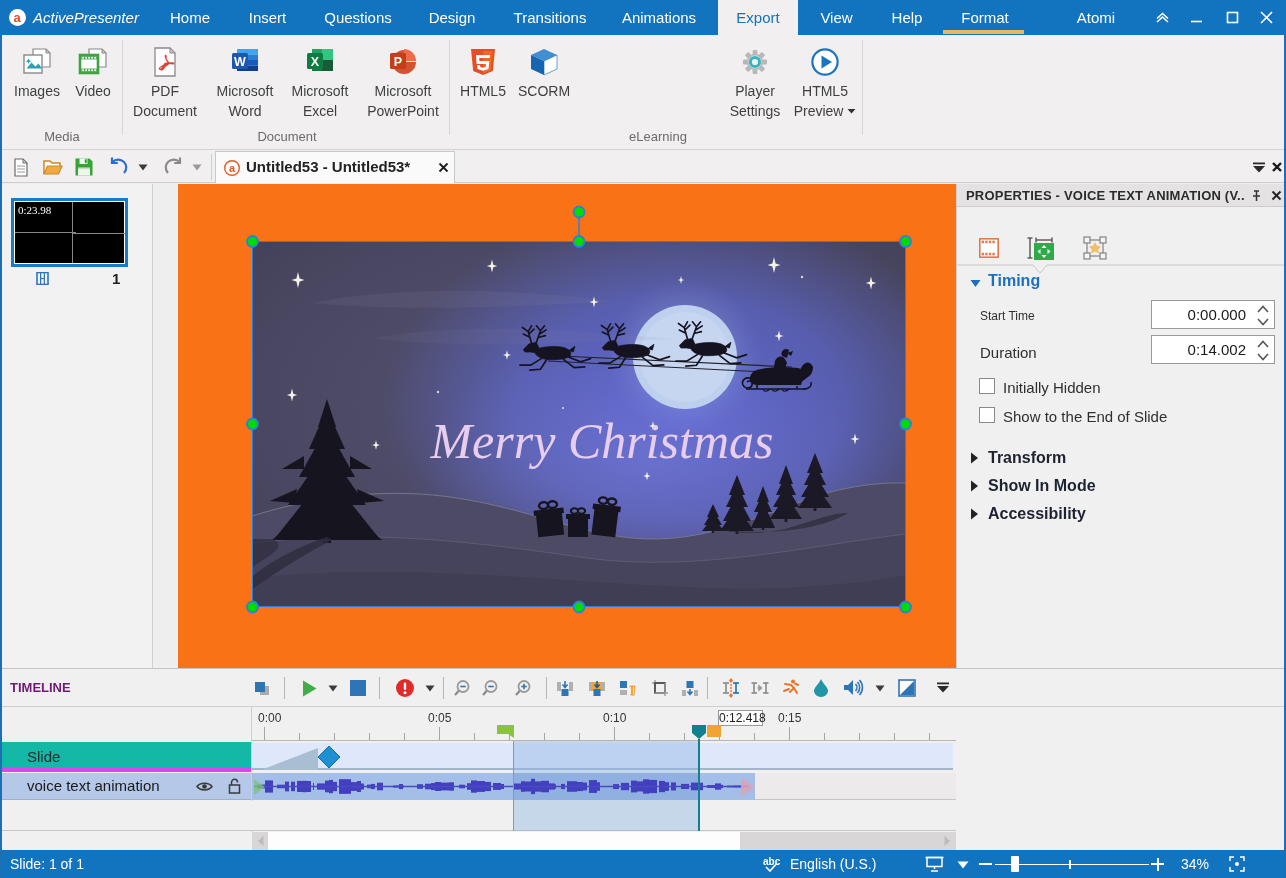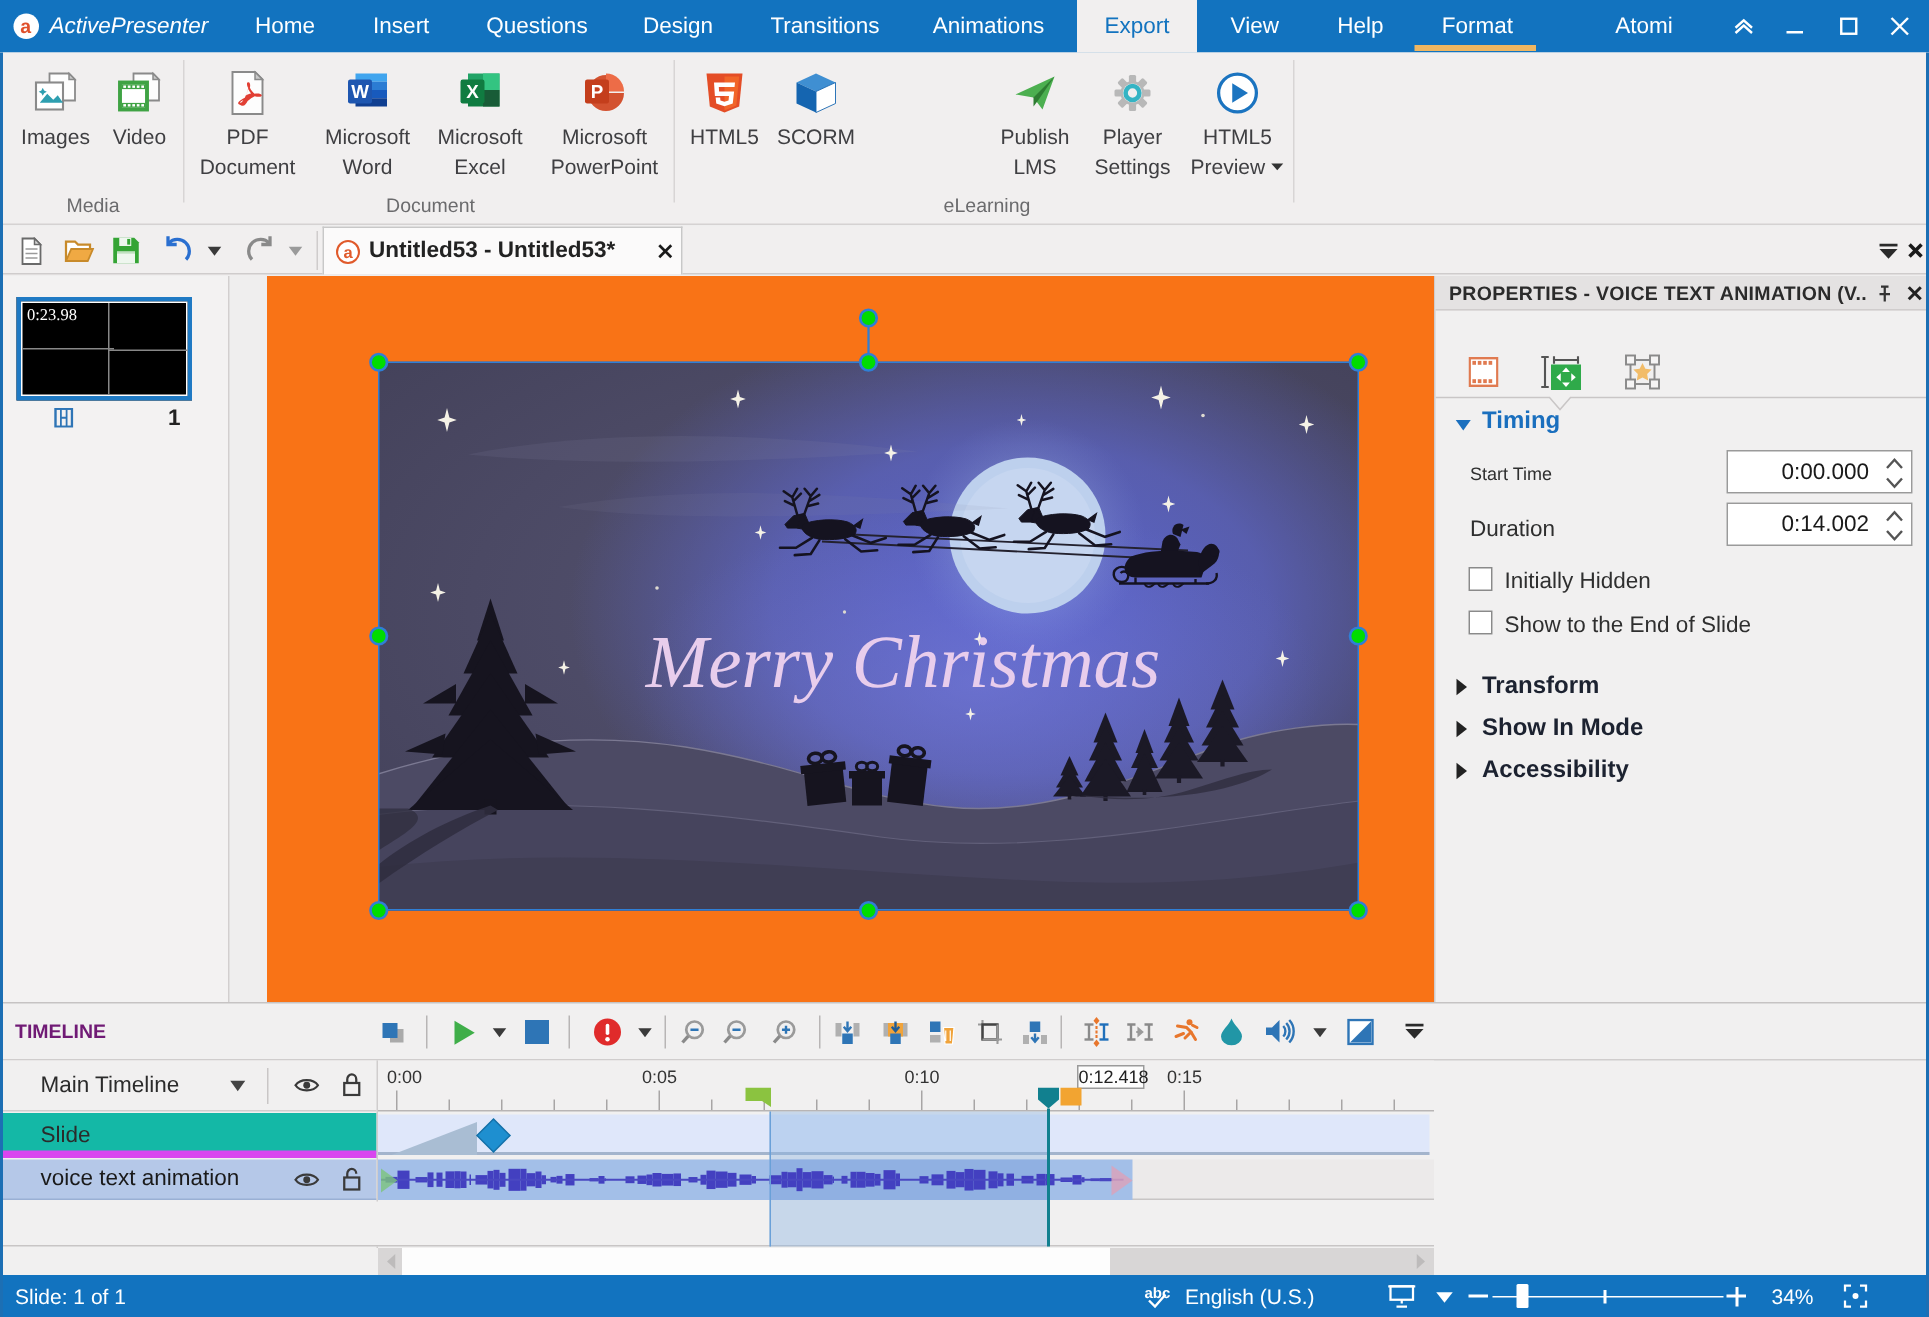--- a/index.html
+++ b/index.html
@@ -164,27 +164,20 @@
         </svg>
       HTML5
     </div>
     <div class="rbtn" style="left:513px;width:62px;">
       <svg class="ic" viewBox="0 0 30 30">
           <path d="M15 2 L28 8 L15 14 L2 8 z" fill="#3f8fd2"></path>
           <path d="M2 8 L15 14 V28 L2 22 z" fill="#1565b0"></path>
           <path d="M28 8 L15 14 V28 L28 22 z" fill="#fff" stroke="#1565b0" stroke-width="0.6"></path>
         </svg>
       SCORM
-    </div>
-    <div class="rbtn" style="left:655px;width:70px;">
-      <svg class="ic" viewBox="0 0 30 30">
-          <path d="M2 16 L28 4 L20 26 L14 18 z" fill="#4caf50"></path>
-          <path d="M28 4 L14 18 L14 24 L17 20" fill="#2e7d32"></path>
-        </svg>
-      Publish<br>LMS
     </div>
     <div class="rbtn" style="left:718px;width:74px;">
       <svg class="ic" viewBox="0 0 30 30">
           <g fill="#b8b8b8">
             <circle cx="15" cy="15" r="8"></circle>
             <rect x="12.6" y="3" width="4.8" height="24" rx="1"></rect>
             <rect x="3" y="12.6" width="24" height="4.8" rx="1"></rect>
             <rect x="12.6" y="3" width="4.8" height="24" rx="1" transform="rotate(45 15 15)"></rect>
             <rect x="12.6" y="3" width="4.8" height="24" rx="1" transform="rotate(-45 15 15)"></rect>
           </g>
@@ -675,35 +668,20 @@
       </svg>
     <svg class="abs" style="left:898px;top:10px;" width="18" height="18" viewBox="0 0 18 18">
         <rect x="1" y="1" width="16" height="16" fill="#fff" stroke="#2e75b6" stroke-width="1.6"></rect>
         <path d="M16,2 v14 h-14 z" fill="#2e75b6"></path>
       </svg>
     <svg class="abs" style="left:936px;top:13px;" width="14" height="11" viewBox="0 0 14 11">
         <rect x="1" y="0.5" width="12" height="1.8" fill="#2a2a2a"></rect>
         <path d="M1,4 h12 l-6,6.5 z" fill="#2a2a2a"></path>
       </svg>
     <div class="abs" style="left:0;top:37px;width:1286px;height:1px;background:#d0cdcd;"></div>
-    <div class="abs" style="left:0;top:38px;width:251px;height:34px;background:#f1f0f0;border-bottom:1px solid #d0cdcd;">
-      <span class="abs" style="left:27px;top:8px;font-size:15px;color:#2b2b2b;">Main Timeline</span>
-      <svg class="abs" style="left:153px;top:13px;" width="11" height="8" viewBox="0 0 11 8">
-          <path d="M0.5,0.5 h10 l-5,7 z" fill="#444"></path>
-        </svg>
-      <div class="abs" style="left:178px;top:5px;width:1px;height:24px;background:#c9c6c6;"></div>
-      <svg class="abs" style="left:196px;top:10px;" width="17" height="13" viewBox="0 0 17 13">
-          <path d="M1,6.5 C 4,2 13,2 16,6.5 C 13,11 4,11 1,6.5 z" fill="none" stroke="#3a3a3a" stroke-width="1.5"></path>
-          <circle cx="8.5" cy="6.5" r="2.3" fill="#3a3a3a"></circle>
-        </svg>
-      <svg class="abs" style="left:228px;top:8px;" width="13" height="16" viewBox="0 0 13 16">
-          <rect x="1.5" y="7" width="10" height="8" fill="none" stroke="#3a3a3a" stroke-width="1.5"></rect>
-          <path d="M3.5,7 V4.5 a3,3.2 0 0 1 6,0 V7" fill="none" stroke="#3a3a3a" stroke-width="1.5"></path>
-        </svg>
-    </div>
     <div class="abs" style="left:252px;top:38px;width:704px;height:34px;background:#f1f0f0;border-bottom:1px solid #b8b5b5;"></div>
     <svg class="abs" style="left:252px;top:38px;" width="704" height="34" viewBox="0 0 704 34">
       <g font-family="Liberation Sans" font-size="12" fill="#333">
         <text x="6" y="15">0:00</text>
           <text x="176" y="15">0:05</text>
           <text x="351" y="15">0:10</text>
           <text x="526" y="15">0:15</text>
       </g>
       <g stroke="#a8a5a5" stroke-width="1">
         <line x1="12.5" y1="20" x2="12.5" y2="33"></line>

